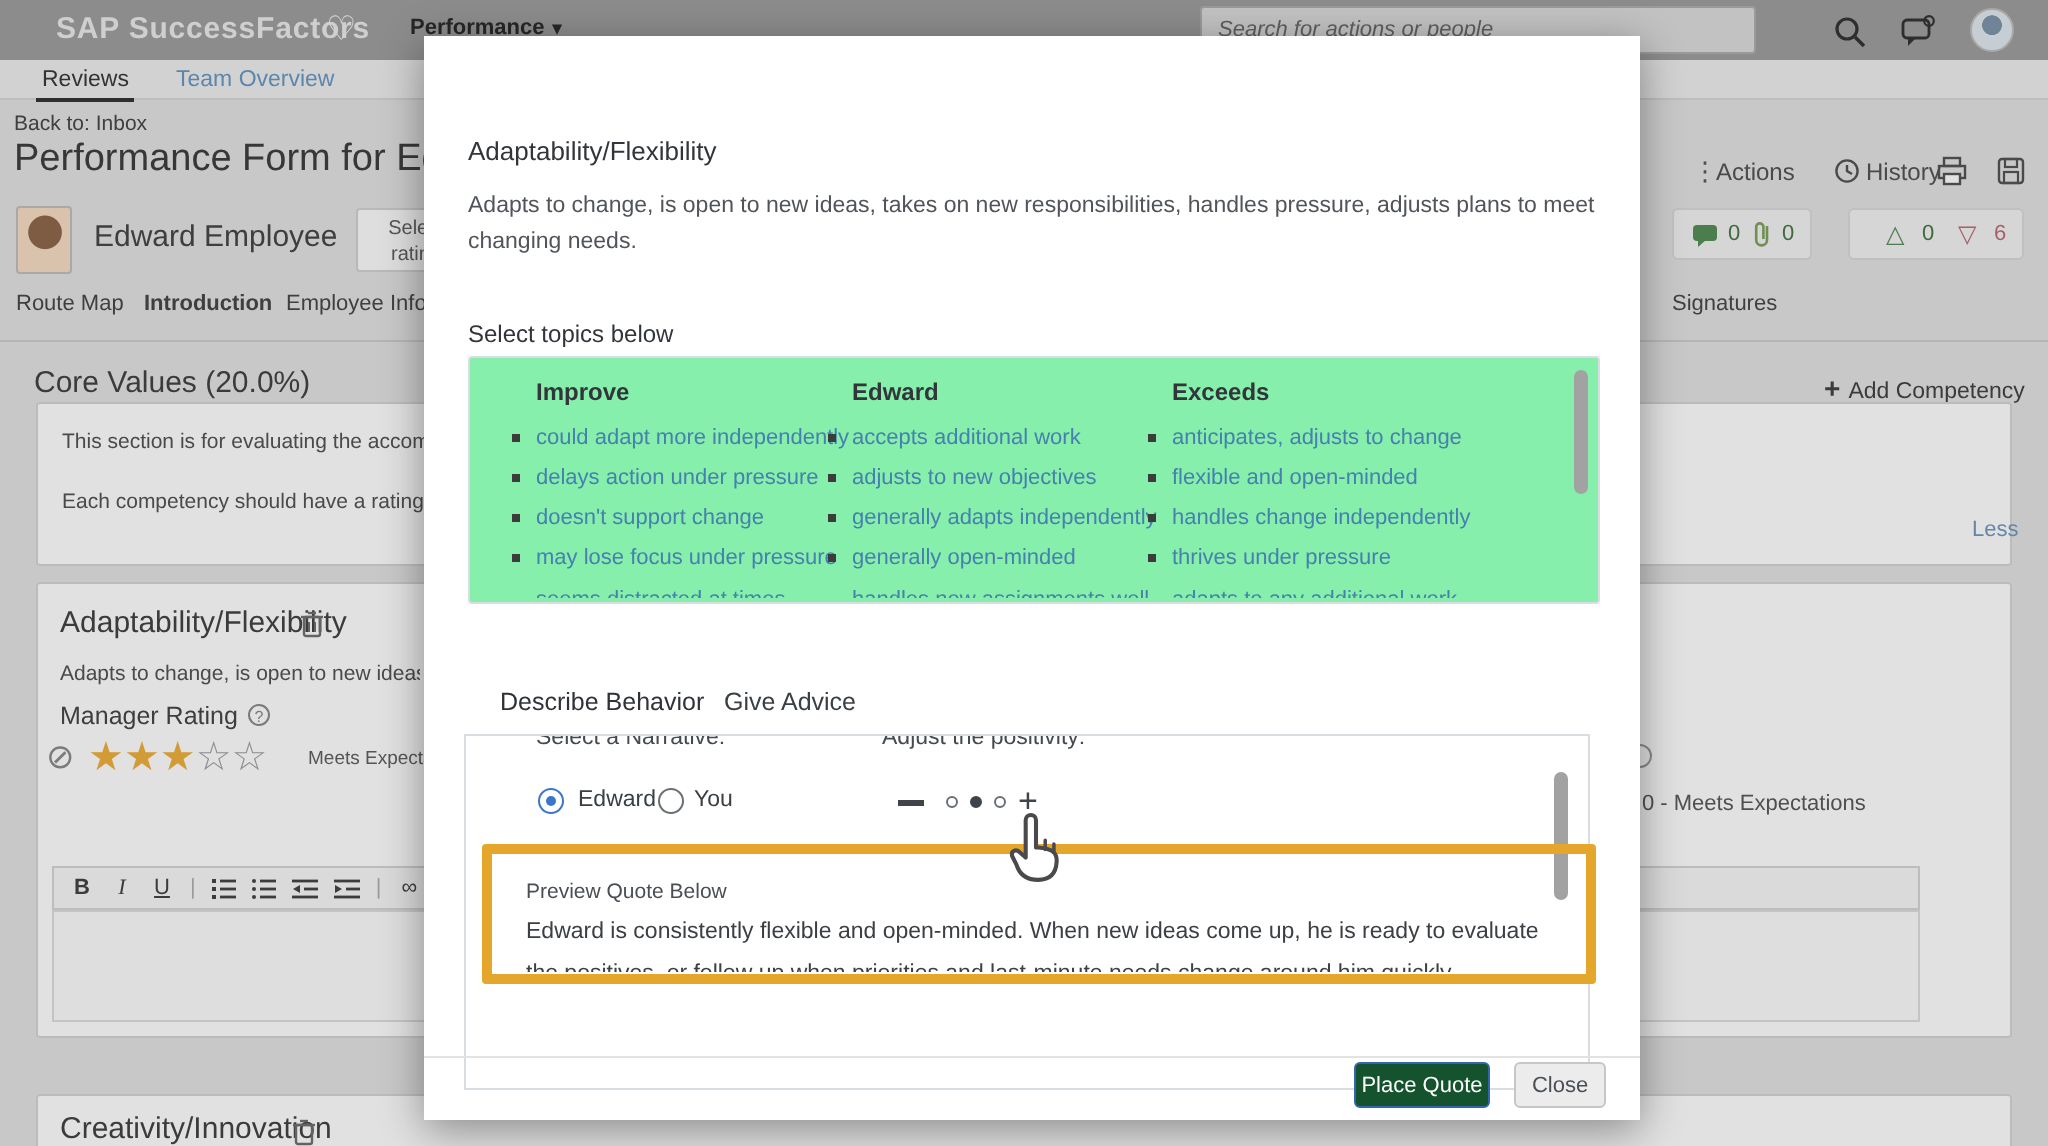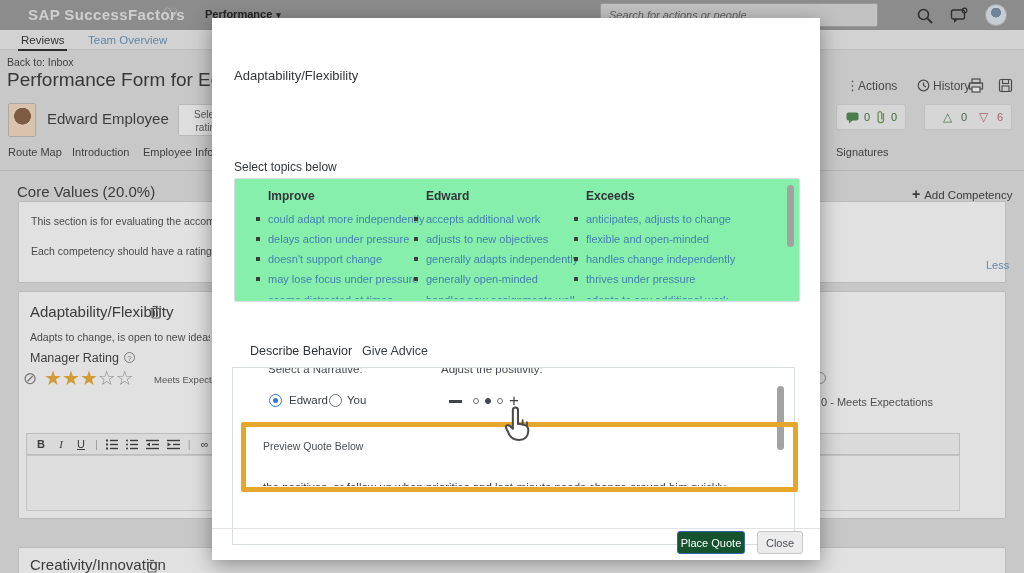--- a/index.html
+++ b/index.html
@@ -134,21 +134,21 @@
 <div class="abs pagetitle">Performance Form for Edward</div>
 <div class="abs emp-avatar"></div>
 <span class="abs emp-name">Edward Employee</span>
 <div class="abs sel-rating">
   <div>Select</div>
     <div>rating</div>
 </div>
 
 <div class="abs navrow" style="left:0;top:146px;width:1024px;height:16px;">
   <span class="abs" style="left:8px;">Route Map</span>
-  <span class="abs" style="left:72px;">Introduction</span>
+  <span class="abs" style="left:72px;font-weight:bold;">Introduction</span>
   <span class="abs" style="left:143px;">Employee Infor</span>
   <span class="abs" style="left:836px;">Signatures</span>
 </div>
 
 <span class="abs acticon" style="left:846px;top:78px;font-size:13px;">⋮</span>
 <span class="abs actlabel" style="left:858px;top:79px;">Actions</span>
 <span class="abs mini-ic" style="left:917px;top:79px;">
   <svg width="13" height="13" viewBox="0 0 13 13">
       <circle cx="6.5" cy="6.5" r="5.3" fill="none" stroke="#4a4a4a" stroke-width="1.2"></circle>
       <path d="M6.5 3.5 V6.5 L9 8" fill="none" stroke="#4a4a4a" stroke-width="1.2"></path>
@@ -279,20 +279,21 @@
 <span class="abs trash-ic" style="left:146px;top:559px;">
   <svg width="12" height="14" viewBox="0 0 12 14">
       <rect x="2" y="3.5" width="8" height="9.5" rx="1" fill="none" stroke="#636363" stroke-width="1.2"></rect>
       <line x1="0.5" y1="3.5" x2="11.5" y2="3.5" stroke="#636363" stroke-width="1.2"></line>
       <line x1="4" y1="1.5" x2="8" y2="1.5" stroke="#636363" stroke-width="1.2"></line>
     </svg>
 </span>
 
 <div class="abs modal">
   <div class="abs m-comp-title">Adaptability/Flexibility</div>
+  <div class="abs m-comp-desc">Adapts to change, is open to new ideas, takes on new responsibilities, handles pressure, adjusts plans to meet changing needs.</div>
   <div class="abs m-topics-label">Select topics below</div>
 
   <div class="topics-panel abs">
 
     <div class="tcol" style="left:33px;width:160px;">
       <div class="tcol-h">Improve</div>
       <a class="titem" style="top:34px;">could adapt more independently</a>
       <a class="titem" style="top:54px;">delays action under pressure</a>
       <a class="titem" style="top:74px;">doesn't support change</a>
       <a class="titem" style="top:94px;">may lose focus under pressure</a>
@@ -340,20 +341,21 @@
   <span class="radio" style="left:96px;top:26px;"></span>
   <span class="rlabel" style="left:114px;top:26px;">You</span>
 
   <span class="minus-btn" style="left:216px;top:32px;"></span>
   <span class="pdot" style="left:240px;top:30px;"></span>
   <span class="pdot fill" style="left:252px;top:30px;"></span>
   <span class="pdot" style="left:264px;top:30px;"></span>
   <span class="plus-btn" style="left:276px;top:24px;">+</span>
 
   <span class="preview-label" style="left:30px;top:72px;">Preview Quote Below</span>
+  <span class="quote-text" style="left:30px;top:92px;">Edward is consistently flexible and open-minded. When new ideas come up, he is ready to evaluate</span>
   <div class="quote-clip" style="left:30px;top:113px;">
       <span class="quote-text" style="top:0;">the positives, or follow up when priorities and last-minute needs change around him quickly</span>
     </div>
 
   <div class="scroll-thumb" style="position:absolute;right:10px;top:18px;height:64px;"></div>
 </div>
 
 <div class="abs highlight-box"></div>
 
 <span class="abs hand-cursor">

